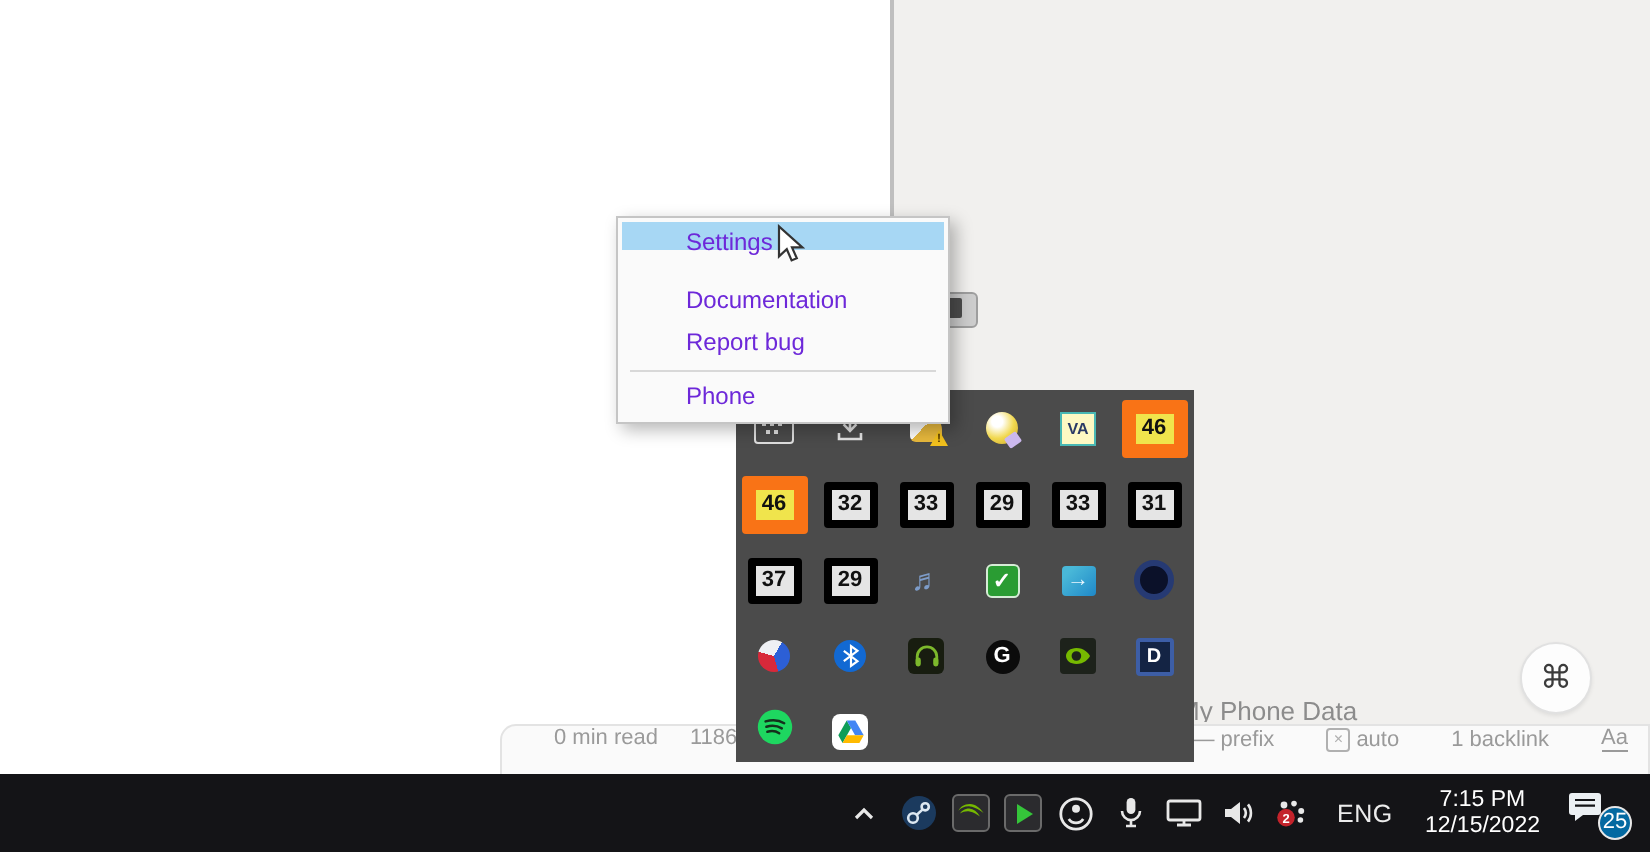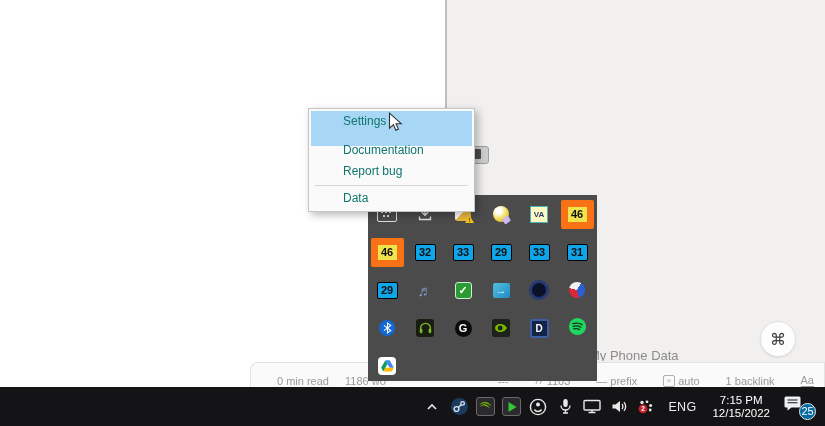--- a/index.html
+++ b/index.html
@@ -15,37 +15,37 @@
   .handle{position:absolute;left:467px;top:146px;width:20px;height:16px;background:#cdcdcd;
           border:1px solid #9e9e9e;border-radius:3px;z-index:4;}
   .handle::after{content:"";position:absolute;left:5px;top:2px;width:8px;height:10px;background:#4c4c4c;border-radius:1px;}
   .cmd-btn{position:absolute;left:760px;top:321px;width:34px;height:34px;border-radius:50%;
            background:#fdfdfd;border:1px solid #e1e1e1;display:flex;align-items:center;justify-content:center;
            font-size:16px;color:#3c3c3c;z-index:4;box-shadow:0 1px 2px rgba(0,0,0,.08);}
 
   
   .status-bar{position:absolute;left:250px;top:362px;width:575px;height:25px;background:#fafafa;
               border:1px solid #e3e3e3;border-bottom:none;border-radius:8px 0 0 0;z-index:3;
-              display:flex;align-items:flex-end;font-size:11px;color:#9a9a9a;box-sizing:border-box;
+              display:flex;align-items:flex-start;font-size:11px;color:#9a9a9a;box-sizing:border-box;
               padding:0 10px 0 26px;}
   .sb-left{display:flex;gap:16px;}
   .sb-right{margin-left:auto;display:flex;align-items:center;gap:26px;}
   .sb-item{display:flex;align-items:center;gap:3px;white-space:nowrap;}
   .sb-underline{border-bottom:1px solid #9a9a9a;}
   .autoicon{width:10px;height:10px;border:1px solid #b0b0b0;border-radius:2px;display:inline-flex;
             align-items:center;justify-content:center;font-size:8px;color:#b0b0b0;line-height:1;}
 
   
   .tray-panel{position:absolute;left:368px;top:195px;width:229px;height:186px;background:#4b4b4b;z-index:5;
               display:grid;grid-template-columns:repeat(6,38px);grid-auto-rows:38px;align-content:start;}
   .cell{display:flex;align-items:center;justify-content:center;}
   .tbadge{min-width:17px;height:15px;padding:0 1px;display:flex;align-items:center;justify-content:center;
           font-size:11px;font-weight:bold;color:#111;border-radius:2px;line-height:1;}
   .tbadge.yellow{background:#f0e44c;border:7px solid #f97316;}
-  .tbadge.green{background:#0ea5e9;border:1px solid #000000;}
+  .tbadge.green{background:#e5e5e5;border:4px solid #000000;}
   .kb{width:18px;height:13px;border:1.5px solid #dedede;border-radius:2px;position:relative;}
   .kb::after{content:"";position:absolute;left:3px;top:3px;width:2px;height:2px;background:#dedede;
              box-shadow:4px 0 0 #dedede,8px 0 0 #dedede,2px 4px 0 #dedede,6px 4px 0 #dedede;}
   .horn{width:16px;height:14px;position:relative;border-radius:3px 8px 3px 3px;
         background:linear-gradient(135deg,#fdfdfd 45%,#e8b93d 45%);}
   .horn i{position:absolute;right:-3px;bottom:-2px;width:9px;height:8px;background:#f2c11d;color:#5a3c00;
           font-size:6px;font-weight:bold;font-style:normal;display:flex;align-items:flex-end;justify-content:center;
           clip-path:polygon(50% 0,100% 100%,0 100%);}
   .ball{width:16px;height:16px;border-radius:50%;position:relative;
         background:radial-gradient(circle at 35% 30%,#ffffff 18%,#f1d84e 55%,#c9a22e);}
@@ -65,22 +65,22 @@
   .glogo{width:17px;height:17px;border-radius:50%;background:#0b0b0b;color:#fff;font-weight:bold;font-size:11px;
          display:flex;align-items:center;justify-content:center;}
   .nv{width:18px;height:18px;background:#1d221b;border-radius:2px;display:flex;align-items:center;justify-content:center;}
   .dlet{width:15px;height:15px;background:#142444;border:2px solid #3d5ea6;border-radius:2px;color:#fff;
         font-weight:bold;font-size:10px;display:flex;align-items:center;justify-content:center;}
   .gdr{width:18px;height:18px;background:#fff;border-radius:4px;display:flex;align-items:center;justify-content:center;}
 
   
   .ctx-menu{position:absolute;left:308px;top:108px;width:167px;height:104px;background:#fafafa;
             border:1px solid #c5c5c5;box-shadow:3px 3px 8px rgba(0,0,0,.28);z-index:10;box-sizing:border-box;}
-  .mi{position:absolute;left:2px;right:2px;height:35px;line-height:21px;padding-left:32px;
-      font-size:12px;color:#0f766e;box-sizing:border-box;}
+  .mi{position:absolute;left:2px;right:2px;height:14px;line-height:21px;padding-left:32px;
+      font-size:12px;color:#6d28d9;box-sizing:border-box;}
   .mi.hl{background:#a7d7f4;}
   .msep{position:absolute;left:6px;right:6px;top:76px;border-top:1px solid #d8d8d8;}
   .cursor{position:absolute;left:388px;top:112px;z-index:11;}
 
   
   .taskbar{position:absolute;left:0;top:387px;width:825px;height:39px;background:#141417;z-index:8;}
   .tb-right{position:absolute;right:0;top:0;height:39px;display:flex;align-items:center;gap:7px;padding-right:8px;}
   .tb-ico{width:20px;height:20px;display:flex;align-items:center;justify-content:center;}
   .tb-tile{width:19px;height:19px;background:#2b2b2e;border:1px solid #6a6a6a;border-radius:3px;
            display:flex;align-items:center;justify-content:center;box-sizing:border-box;}
@@ -171,20 +171,23 @@
       <div class="cell">
         <span class="tbadge green">29</span>
       </div>
       <div class="cell">
         <span class="tbadge green">33</span>
       </div>
       <div class="cell">
         <span class="tbadge green">31</span>
       </div>
       <div class="cell">
+        <span class="tbadge green">37</span>
+      </div>
+      <div class="cell">
         <span class="tbadge green">29</span>
       </div>
       <div class="cell">
         <span class="music">♬</span>
       </div>
       <div class="cell">
         <span class="chk">✓</span>
       </div>
       <div class="cell">
         <span class="docarr">→</span>
@@ -239,21 +242,21 @@
           </svg>
         </span>
       </div>
     </div>
 
   <div class="ctx-menu">
     <div class="mi hl" style="top:2px">Settings</div>
     <div class="mi" style="top:52px">Report bug</div>
     <div class="mi" style="top:31px">Documentation</div>
     <div class="msep"></div>
-    <div class="mi" style="top:79px">Data</div>
+    <div class="mi" style="top:79px">Phone</div>
   </div>
   <div class="cursor">
     <svg width="15" height="21" viewBox="0 0 15 21">
         <path d="M1.5 1.2v15l3.9-3.6 2.4 5.6 2.6-1.1-2.4-5.4h5.2Z" fill="#ffffff" stroke="#333333" stroke-width="1.1"></path>
       </svg>
   </div>
 
   <div class="taskbar">
     <div class="tb-right">
       <span class="tb-ico">

